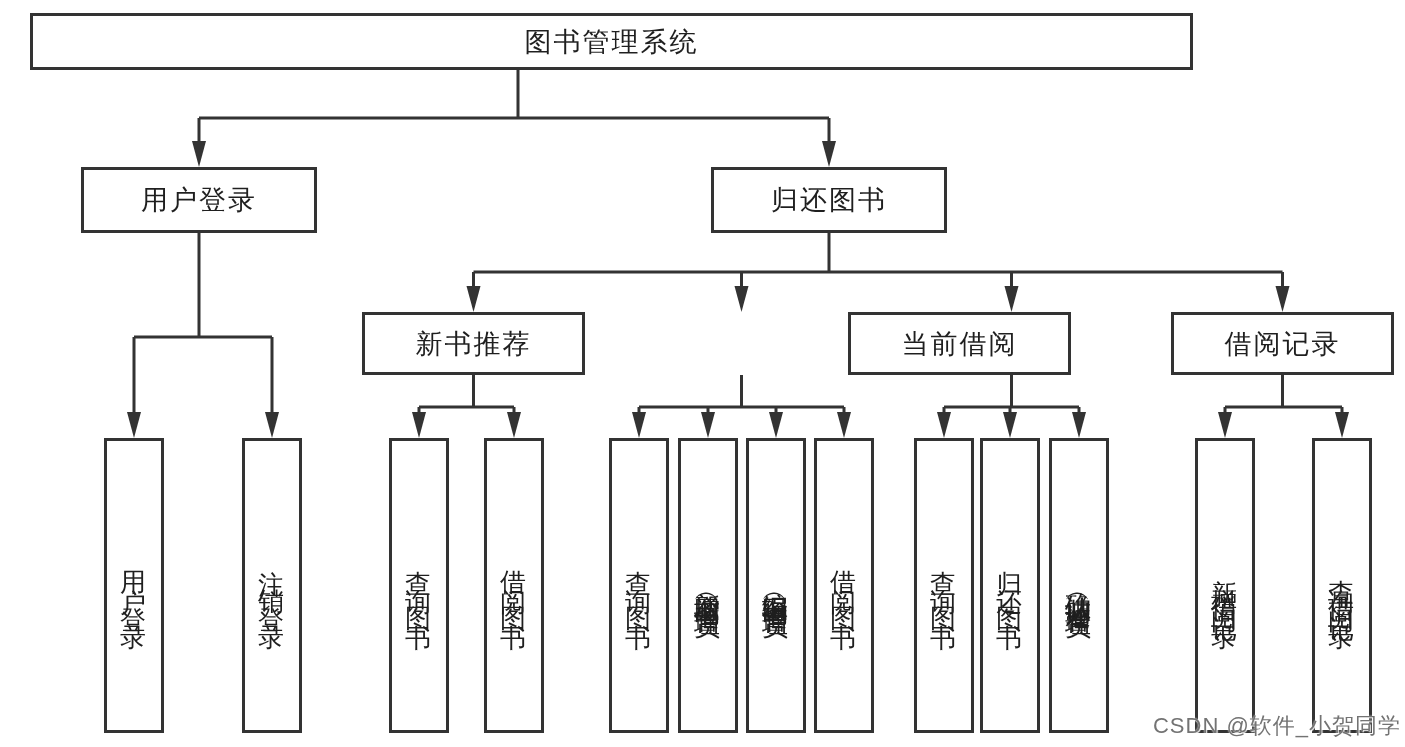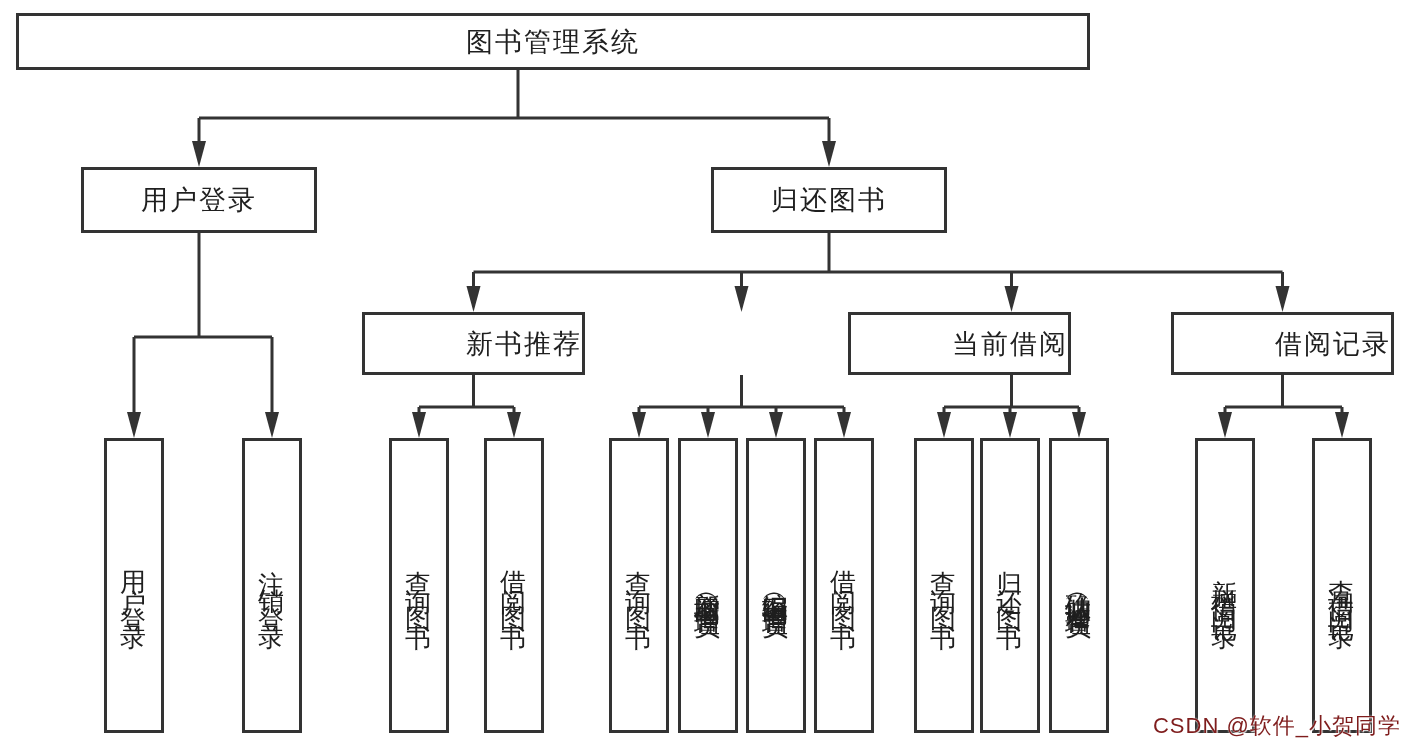--- a/index.html
+++ b/index.html
@@ -22,39 +22,39 @@
     justify-content:center;
     z-index:2;
   }
   .node .lbl{
     font-size:27px;
     letter-spacing:2px;
     white-space:nowrap;
     color:#1f1f1f;
   }
   
-  .root{left:16px;top:13px;width:1074px;height:57px;}
+  .root{left:30px;top:13px;width:1163px;height:57px;}
   .l2{top:167px;width:236px;height:66px;}
-  .l3{top:312px;width:223px;height:63px;justify-content:flex-end;}
+  .l3{top:312px;width:223px;height:63px;}
   
   .l4{top:438px;width:60px;height:295px;}
   .l4 .lbl{
     writing-mode:vertical-rl;
     text-orientation:mixed;
     font-size:26px;
   }
   .ls4 .lbl{letter-spacing:18px;}
   .ls6 .lbl{letter-spacing:9px;}
   .ls9 .lbl{letter-spacing:3px;}
   .watermark{
     position:absolute;
     right:4px;bottom:6px;
     z-index:5;
     font-size:22px;
-    color:#7f1d1d;
+    color:#737373;
     letter-spacing:1px;
     text-shadow:0 0 2px #ffffff,1px 1px 1px rgba(255,255,255,0.9);
     white-space:nowrap;
   }
 </style>
 </head>
 <body>
 
 <div class="canvas">
 

